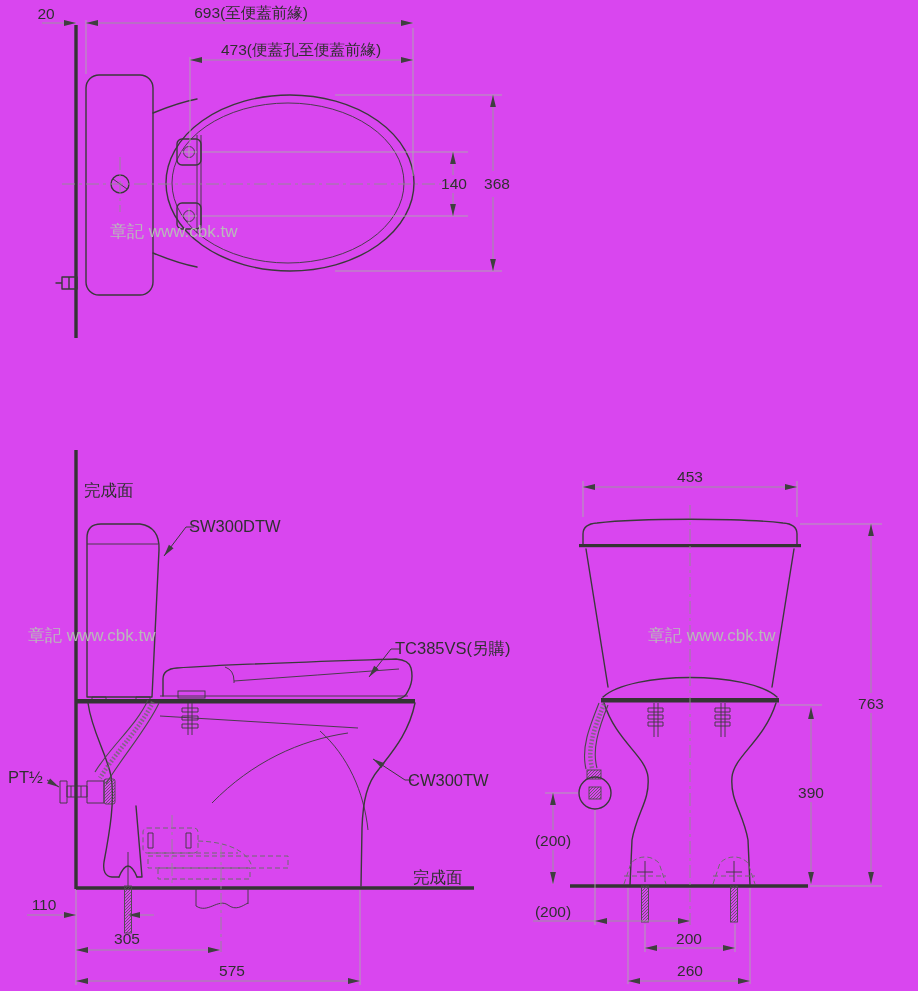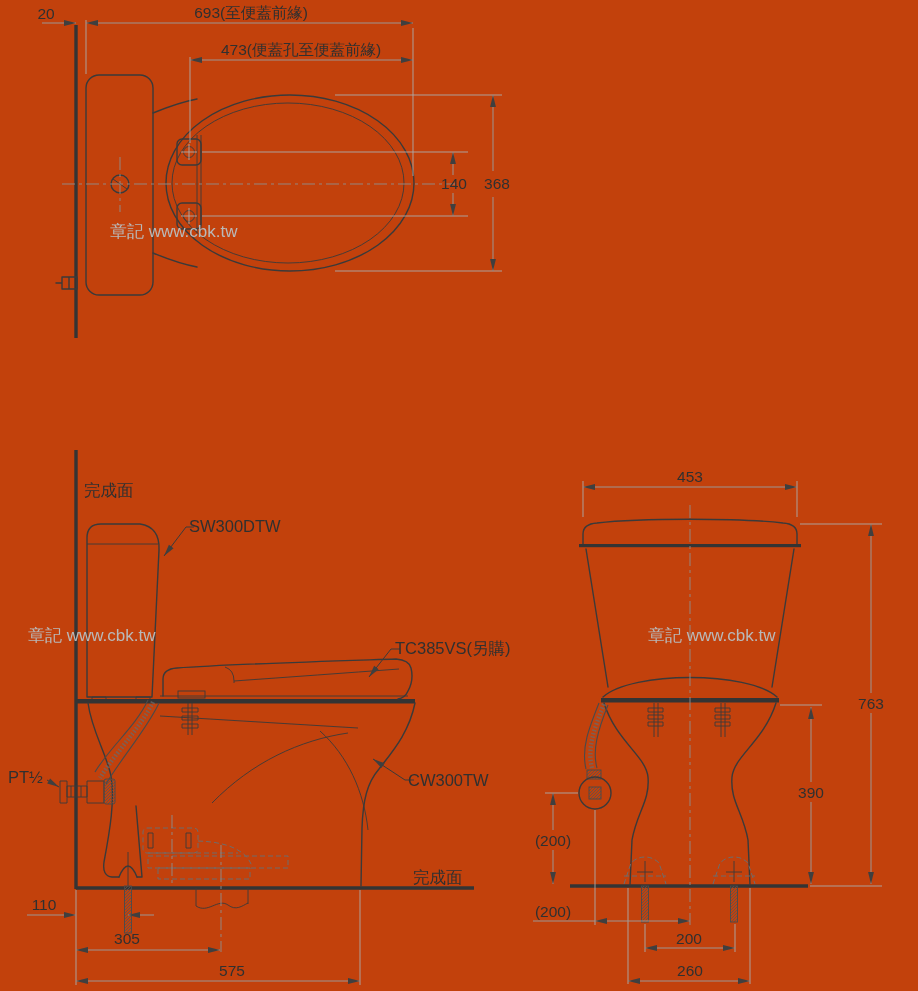--- a/index.html
+++ b/index.html
@@ -1,17 +1,17 @@
 <!DOCTYPE html>
 <html><head>
 <meta charset="utf-8">
 <style>
   html,body{margin:0;padding:0;background:#ffffff;}
   .canvas{
-    position:relative;width:918px;height:991px;background:#c2410c;overflow:hidden;
+    position:relative;width:918px;height:991px;background:#d946ef;overflow:hidden;
     font-family:"Liberation Sans","DejaVu Sans",sans-serif;
   }
   svg{display:block;}
   
   .outline{stroke:#3a3a3a;stroke-width:1.4;fill:none;stroke-linecap:round;stroke-linejoin:round;}
   .outline-thin{stroke:#3a3a3a;stroke-width:.9;fill:none;}
   .thick{stroke:#343434;stroke-width:3.4;fill:none;}
   .solidfill{fill:#343434;stroke:none;}
   .ext{stroke:#ababab;stroke-width:.9;fill:none;}
   .dim{stroke:#9a9a9a;stroke-width:.95;fill:none;}

